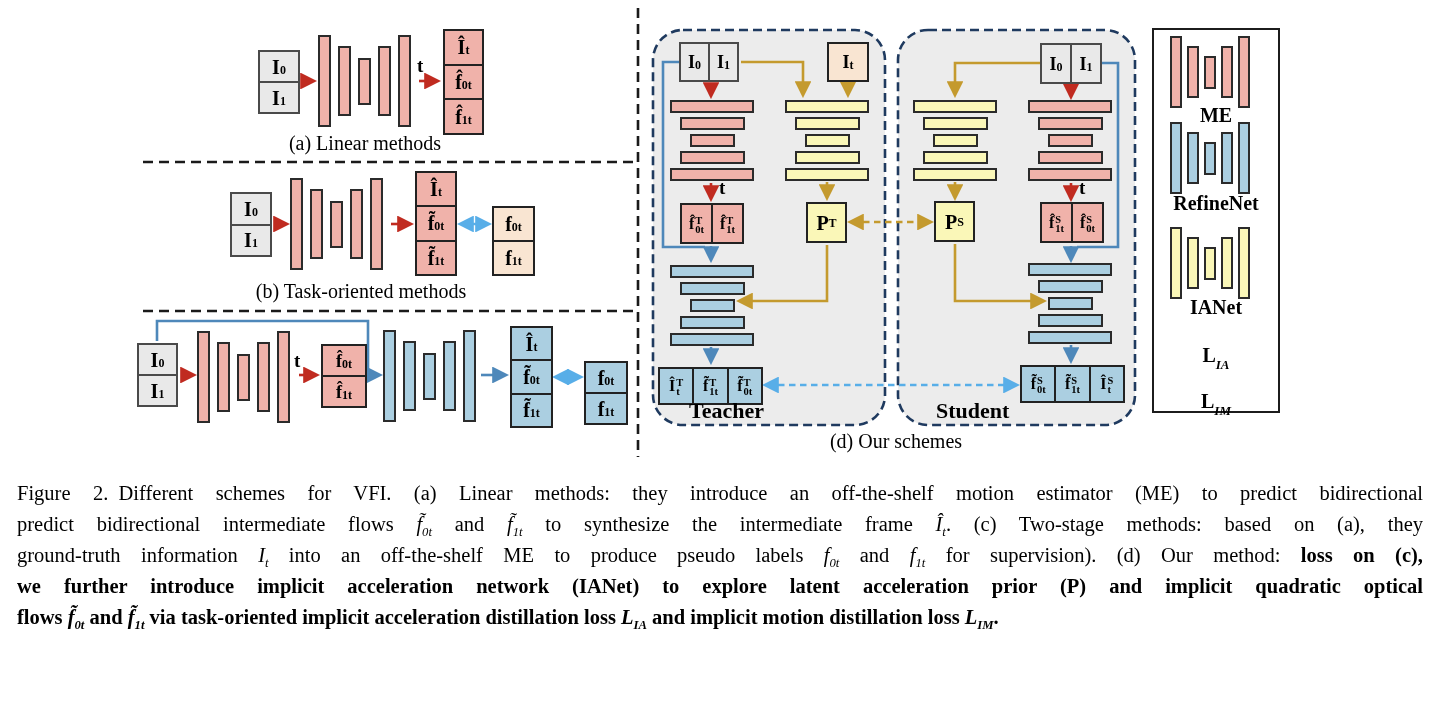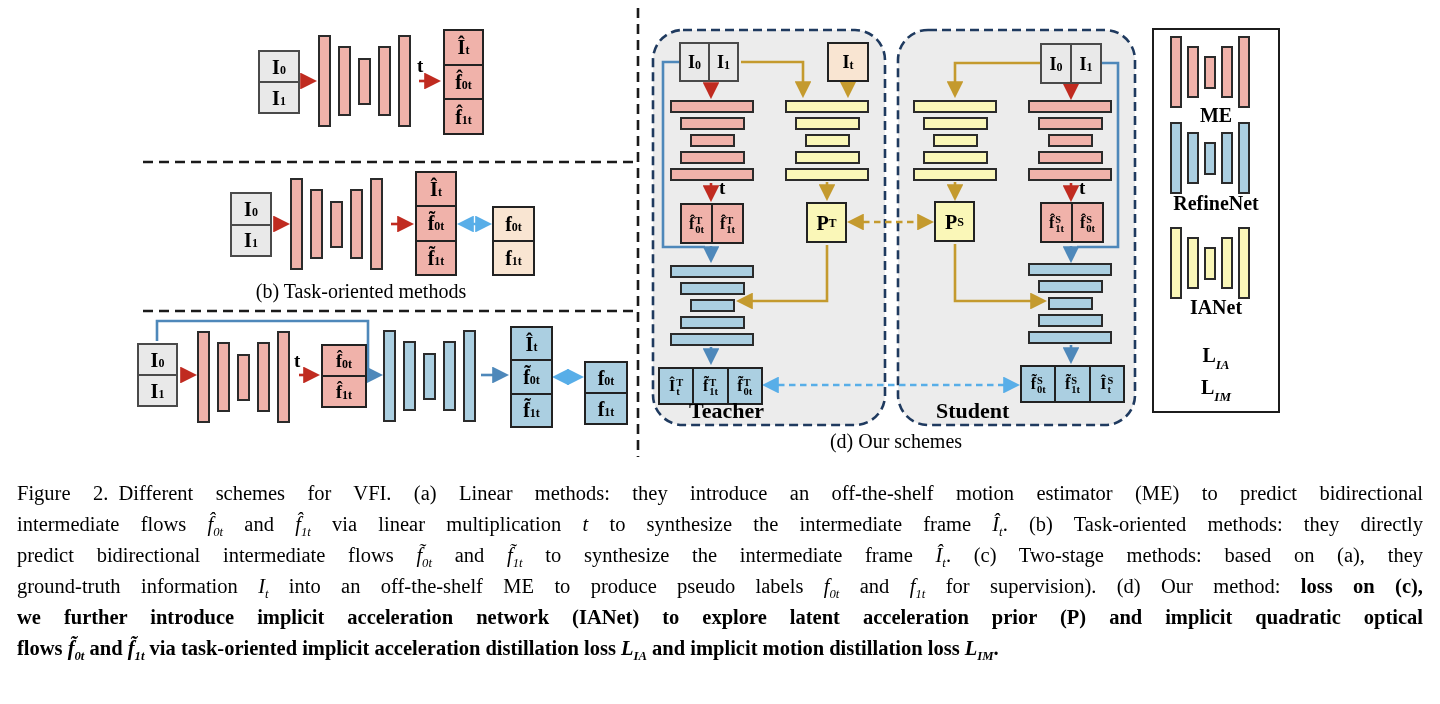--- a/index.html
+++ b/index.html
@@ -166,20 +166,21 @@
       </div>
     <div class="cell">
         <span>f̂</span>
         <sub>0t</sub>
       </div>
     <div class="cell">
         <span>f̂</span>
         <sub>1t</sub>
       </div>
   </div>
+  <div class="lab" style="left:265px;top:132px;width:200px">(a) Linear methods</div>
 
   <div class="vstack gray" style="left:230px;top:192px;width:42px;height:65px">
     <div class="cell">
         <span>I</span>
         <sub>0</sub>
       </div>
     <div class="cell">
         <span>I</span>
         <sub>1</sub>
       </div>
@@ -461,23 +462,22 @@
   <div class="leglab" style="top:192px">RefineNet</div>
   <div class="netv sm2 yellow" style="left:1170px;top:227px">
       <i></i>
       <i></i>
       <i></i>
       <i></i>
       <i></i>
     </div>
   <div class="leglab" style="top:296px">IANet</div>
   <div class="leglab loss" style="top:344px"><span>L</span><sub>IA</sub></div>
-  <div class="leglab loss" style="top:376px"><span>L</span><sub>IM</sub></div>
+  <div class="leglab loss" style="top:390px"><span>L</span><sub>IM</sub></div>
 </div>
 
 <div id="caption">
     <div class="cap-line just">Figure 2. Different schemes for VFI. (a) Linear methods: they introduce an off-the-shelf motion estimator (ME) to predict bidirectional</div>
-    <div class="cap-line just">intermediate flows <span class="it">f̂<sub>0t</sub></span> and <span class="it">f̂<sub>1t</sub></span> via linear multiplication <span class="it">t</span> to synthesize the intermediate frame <span class="it">Î<sub>t</sub></span>. (b) Task-oriented methods: they directly</div>
     <div class="cap-line just">predict bidirectional intermediate flows <span class="it">f̃<sub>0t</sub></span> and <span class="it">f̃<sub>1t</sub></span> to synthesize the intermediate frame <span class="it">Î<sub>t</sub></span>. (c) Two-stage methods: based on (a), they</div>
     <div class="cap-line just">ground-truth information <span class="it">I<sub>t</sub></span> into an off-the-shelf ME to produce pseudo labels <span class="it">f<sub>0t</sub></span> and <span class="it">f<sub>1t</sub></span> for supervision). (d) Our method: <span class="bold">loss on (c),</span></div>
     <div class="cap-line just"><span class="bold">we further introduce implicit acceleration network (IANet) to explore latent acceleration prior (P) and implicit quadratic optical</span></div>
     <div class="cap-line"><span class="bold">flows </span><span class="bold it">f̃<sub>0t</sub></span><span class="bold"> and </span><span class="bold it">f̃<sub>1t</sub></span><span class="bold"> via task-oriented implicit acceleration distillation loss </span><span class="bold it">L<sub>IA</sub></span><span class="bold"> and implicit motion distillation loss </span><span class="bold it">L<sub>IM</sub></span><span class="bold">.</span></div>
   </div>
 
 </body></html>

